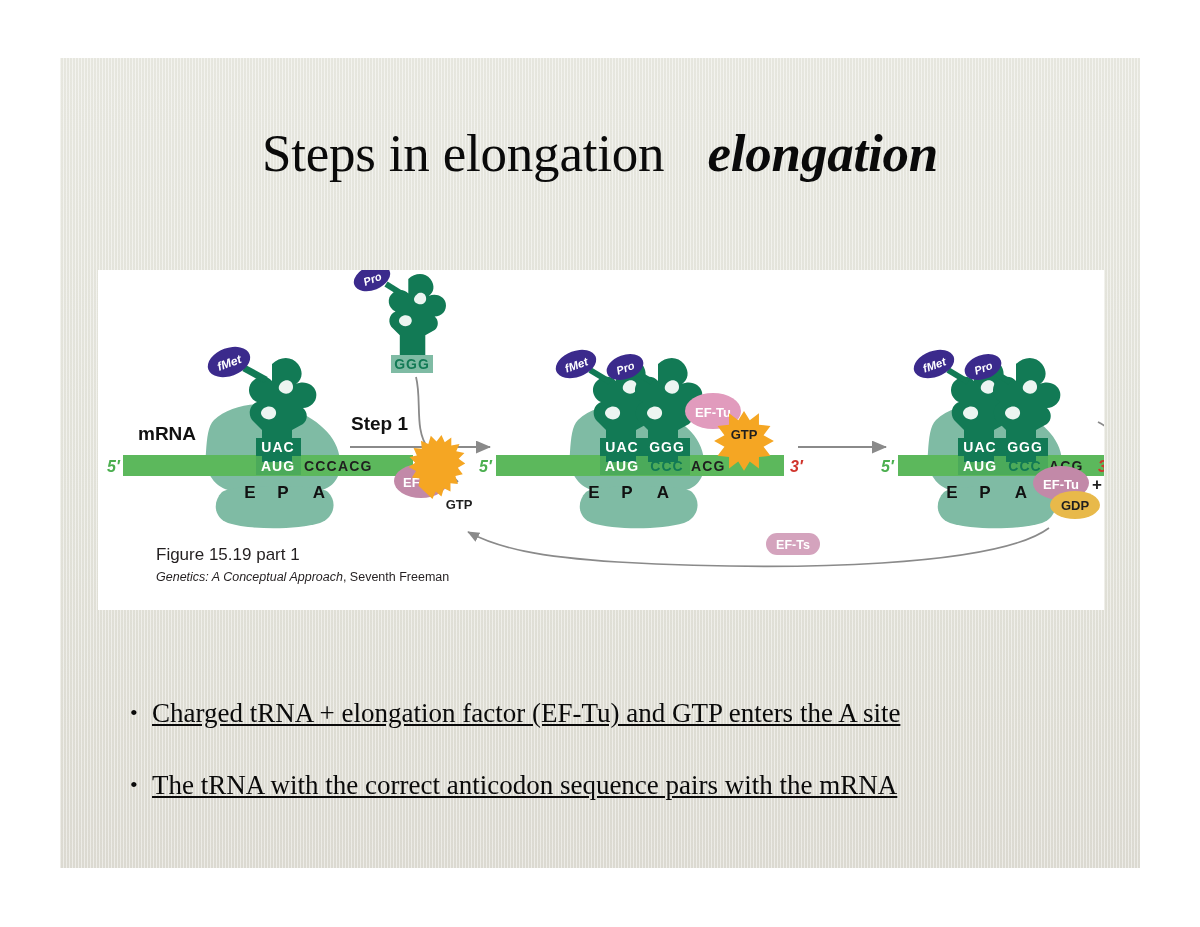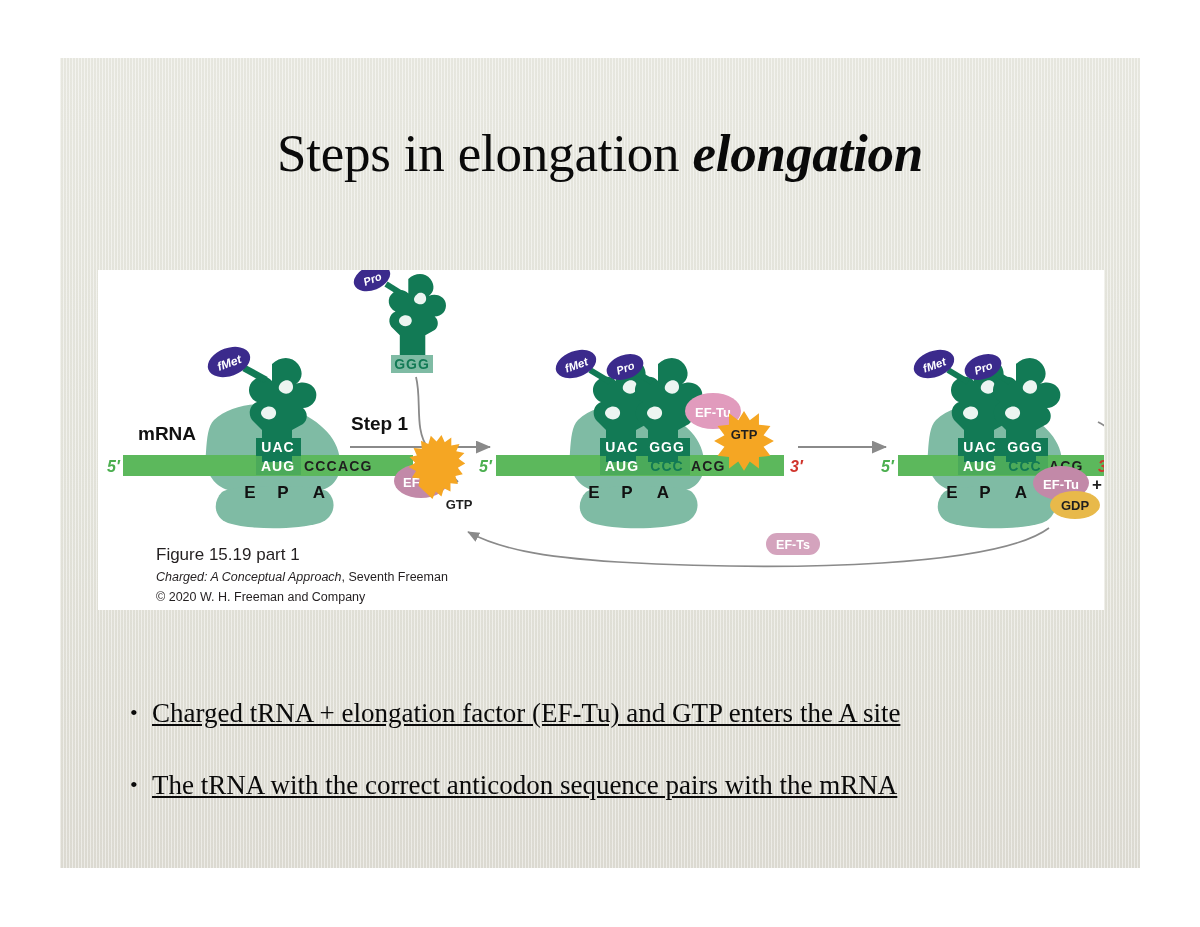--- a/index.html
+++ b/index.html
@@ -40,20 +40,21 @@
     text-align: center;
     font-size: 53px;
     line-height: 1.05;
     color: #0a0a0a;
     letter-spacing: -0.2px;
     white-space: nowrap;
   }
   #title .em {
     font-weight: bold;
     font-style: italic;
+    padding-left: 30px;
   }
 
   
   #figure-panel {
     position: absolute;
     left: 38px;
     top: 212px;
     width: 1006px;
     height: 340px;
     background: #ffffff;
@@ -368,22 +369,21 @@
           <path d="M951,258 C900,296 700,302 520,292 C440,287 400,278 370,262" stroke="#8a8a8a" stroke-width="1.6" fill="none" marker-end="url(#ah)"></path>
           <rect x="668" y="263" width="54" height="22" rx="11" ry="11" fill="#d4a3bd"></rect>
           <text x="695" y="279" text-anchor="middle" font-family="Liberation Sans, sans-serif" font-size="12.5" font-weight="bold" fill="#ffffff">EF-Ts</text>
         </g>
 
       </svg>
     </div>
 
     <div id="caption">
       <div class="cap-line1">Figure 15.19 part 1</div>
-      <div class="cap-line2"><span class="ital">Charged: A Conceptual Approach</span><span>, Seventh Freeman</span></div>
-      <div class="cap-line3">© 2020 W. H. Freeman and Company</div>
+      <div class="cap-line2"><span class="ital">Genetics: A Conceptual Approach</span><span>, Seventh Freeman</span></div>
     </div>
   </div>
 
   <div id="bullets">
     <div class="bullet-row">
       <div class="bullet-dot">•</div>
       <div class="bullet-text">Charged tRNA + elongation factor (EF-Tu) and GTP enters the A site</div>
     </div>
     <div class="bullet-row">
       <div class="bullet-dot">•</div>

